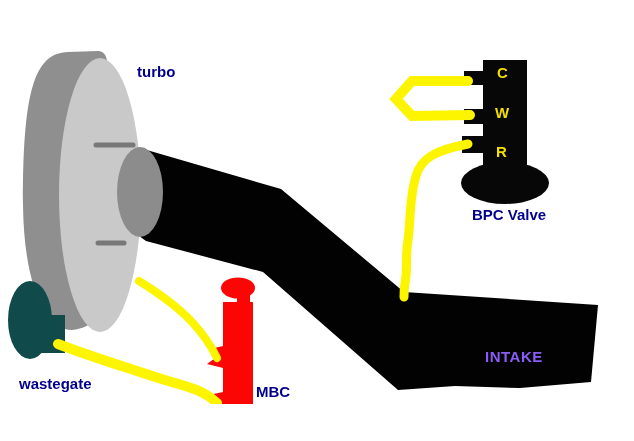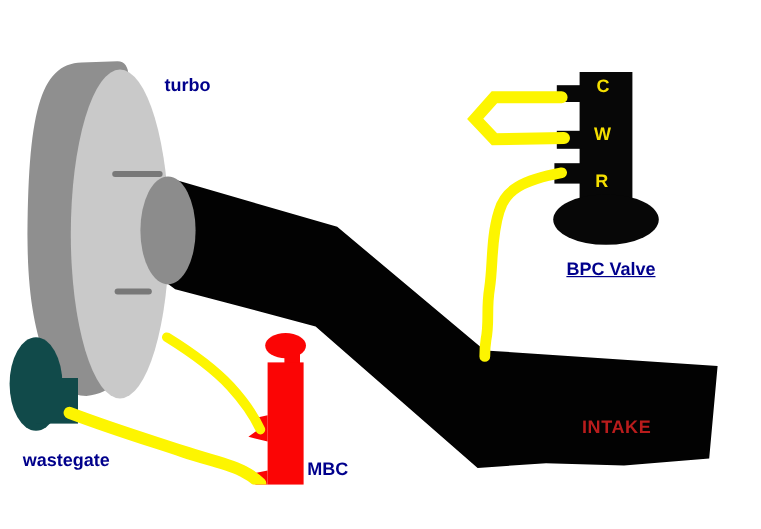--- a/index.html
+++ b/index.html
@@ -17,21 +17,21 @@
     font-size:15px;
     color:#00008c;
     white-space:nowrap;
     line-height:1;
   }
   .port{
     color:#f5df00;
     font-size:15px;
   }
   .intake{
-    color:#b91c1c;
+    color:#8b5cf6;
     letter-spacing:0.5px;
   }
 </style>
 </head>
 <body>
 
 <div id="canvas">
 
   <svg id="shapes" width="634" height="441" viewBox="0 0 634 441">
 
@@ -60,21 +60,21 @@
     <rect x="462" y="136" width="23" height="17" fill="#070707"></rect>
 
     <path fill="none" stroke-width="8" stroke-linecap="round" d="M 139,281 C 160,294 178,307 192,322 C 203,334 211,345 217,358" stroke="#fdf500"></path>
     <path fill="none" stroke-width="10" stroke-linecap="round" d="M 58,344 C 95,358 125,367 152,376 C 176,384 193,387 203,393 C 209,396 213,399 217,403" stroke="#fdf500"></path>
     <path fill="none" stroke-width="10" stroke-linecap="round" stroke-linejoin="miter" d="M 468,81 L 412,81 L 396,99 L 412,116 L 470,115" stroke="#fdf500"></path>
     <path fill="none" stroke-width="9" stroke-linecap="round" d="M 468,144 C 436,150 421,158 416,176 C 409,198 411,220 408,240 C 405,258 408,268 405,283 C 404,289 404,293 404,297" stroke="#fdf500"></path>
   </svg>
 
   <div class="lbl" style="left:137px;top:64px;">turbo</div>
 
-  <div class="lbl" style="left:472px;top:217px;text-decoration:underline;">BPC Valve</div>
+  <div class="lbl" style="left:472px;top:207px;">BPC Valve</div>
 
   <div class="lbl" style="left:19px;top:376px;">wastegate</div>
 
   <div class="lbl" style="left:256px;top:384px;">MBC</div>
 
   <div class="lbl intake" style="left:485px;top:349px;">INTAKE</div>
 
   <div class="lbl port" style="left:497px;top:65px;">C</div>
   <div class="lbl port" style="left:495px;top:105px;">W</div>
   <div class="lbl port" style="left:496px;top:144px;">R</div>

